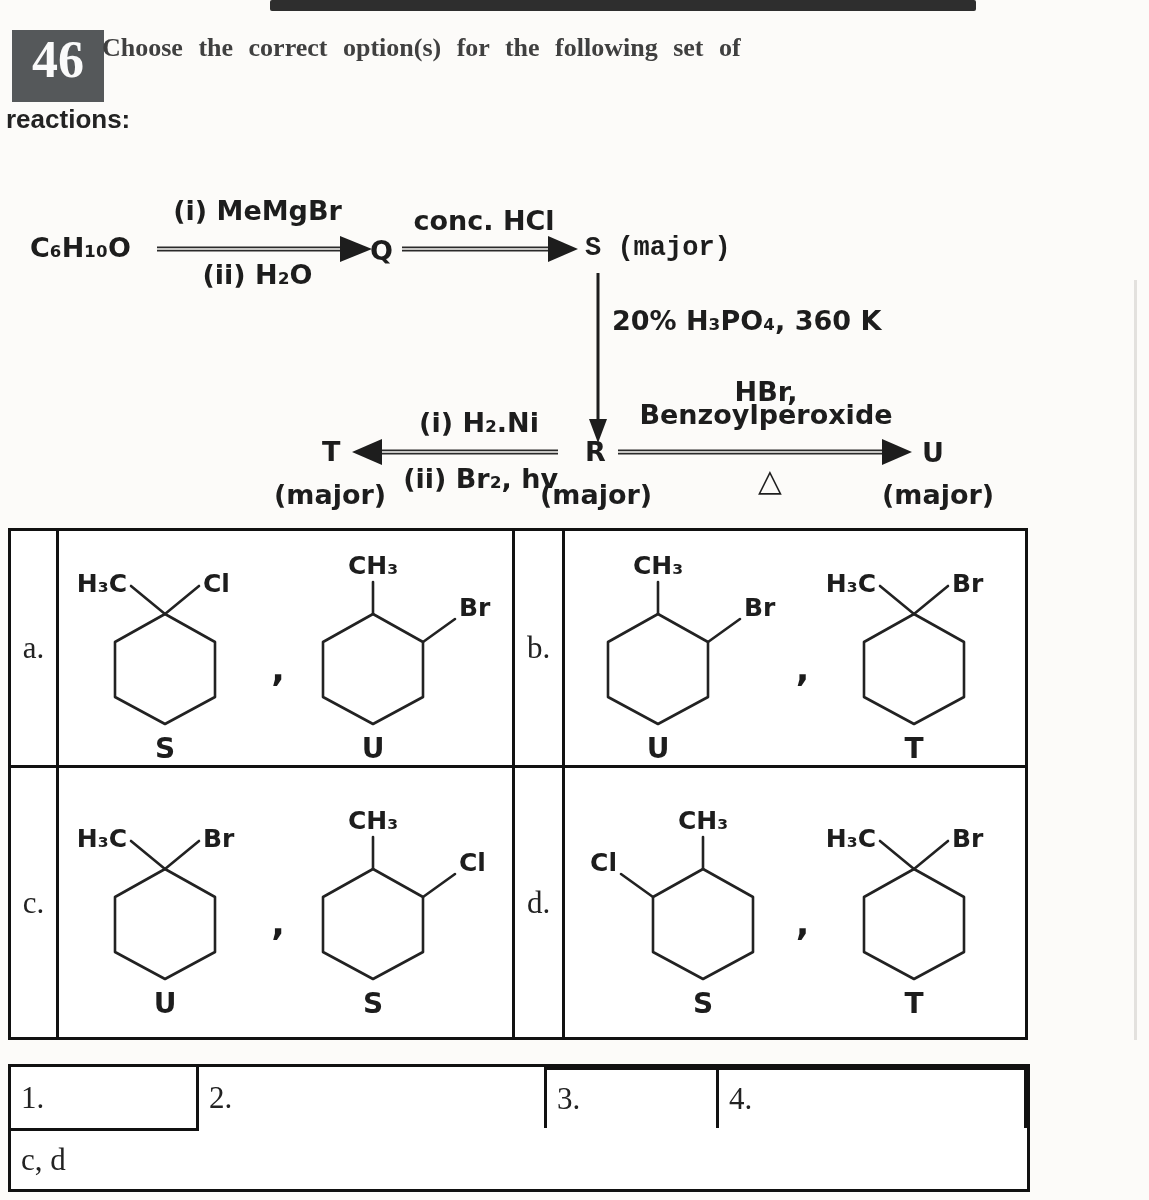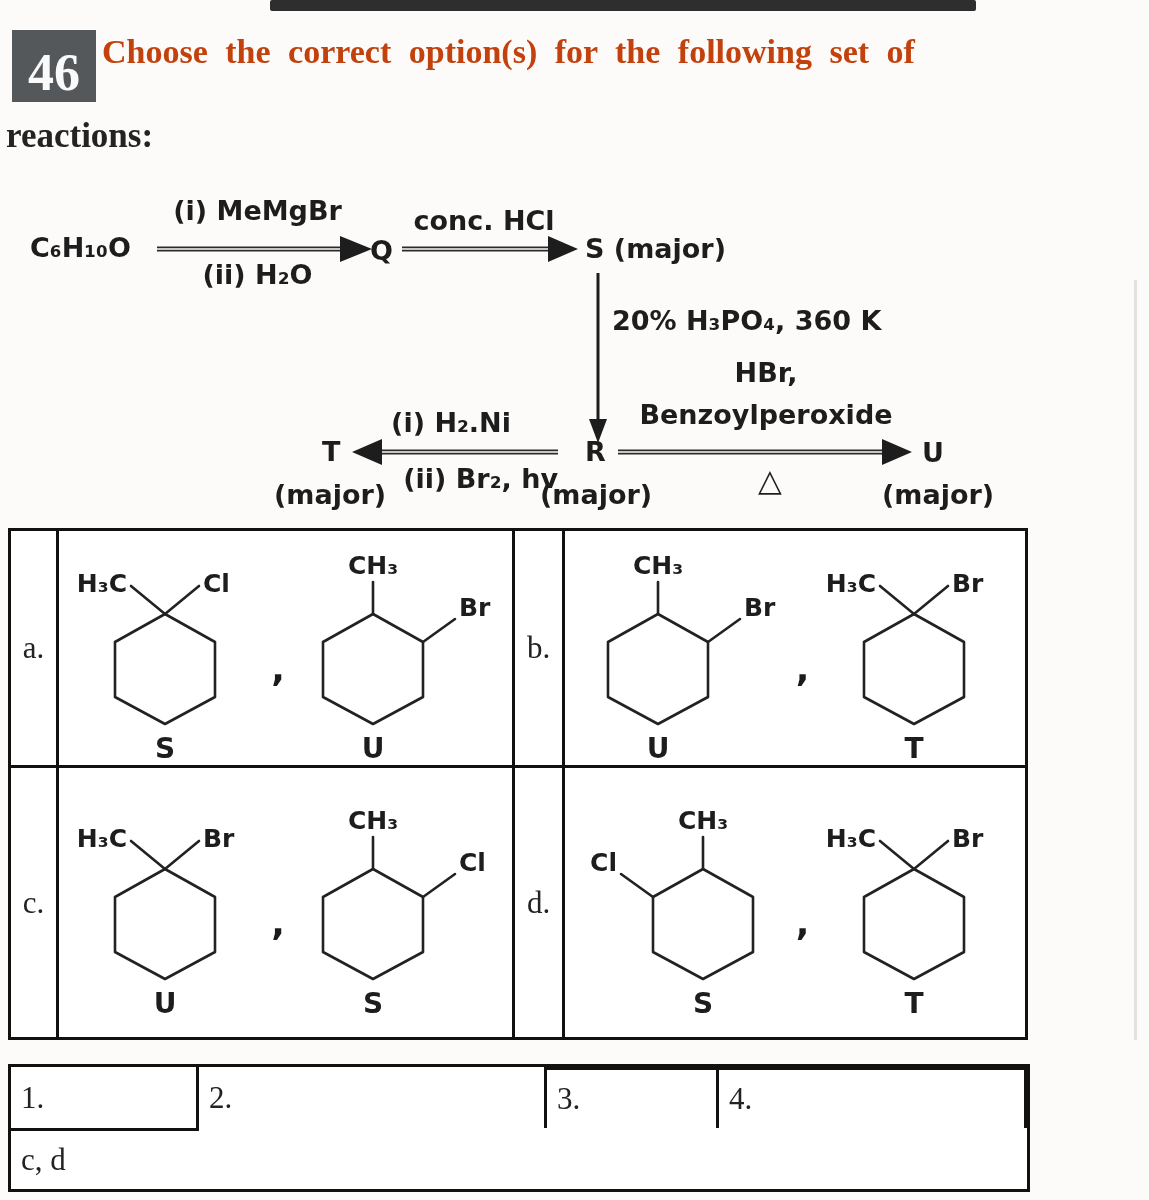--- a/index.html
+++ b/index.html
@@ -5,27 +5,27 @@
   html,body{margin:0;padding:0;}
   body{background:#e9e9e9;}
   #page{position:relative;width:1149px;height:1200px;background:#fcfbf9;overflow:hidden;
         font-family:"DejaVu Sans",sans-serif;color:#1b1b1b;}
   .abs{position:absolute;}
 
   
   #top-bar{left:270px;top:0;width:706px;height:11px;background:#2e2e2e;border-radius:2px;}
 
   
-  #qnum{left:12px;top:30px;width:84px;height:72px;background:#55585a;color:#fafafa;
+  #qnum{left:12px;top:30px;width:92px;height:72px;background:#55585a;color:#fafafa;
         font-family:"Liberation Serif",serif;font-weight:bold;font-size:52px;
-        display:flex;align-items:flex-end;justify-content:center;}
+        display:flex;align-items:flex-start;justify-content:center;}
   #qtext1{left:102px;top:33px;width:945px;font-family:"Liberation Serif",serif;
-          font-size:34px;font-weight:600;color:#c2410c;word-spacing:9px;}
-  #qtext2{left:6px;top:116px;font-family:Liberation Serif, serif;
-          font-size:35px;font-weight:600;color:#232323;}
+          font-size:26px;font-weight:600;color:#404040;word-spacing:9px;}
+  #qtext2{left:6px;top:104px;font-family:Liberation Sans, sans-serif;
+          font-size:26px;font-weight:600;color:#232323;}
 
   
   #scheme{left:0;top:185px;width:1149px;height:340px;}
   .sch{position:absolute;font-weight:bold;font-size:27px;color:#1d1d1d;white-space:nowrap;text-align:right;}
   .ctr{text-align:center;}
   .arrowline{stroke:#2a2a2a;stroke-width:5;}
   .arrowcore{stroke:#fcfbf9;stroke-width:1.6;}
   .arrowhead{fill:#1d1d1d;}
   .thinline{stroke:#1d1d1d;stroke-width:3;}
 
@@ -92,25 +92,25 @@
         <line class="arrowcore" x1="618" y1="267" x2="882" y2="267"></line>
         <polygon class="arrowhead" points="882,254 912,267 882,280"></polygon>
       </g>
     </svg>
 
     <div class="sch" style="left:30px;top:47px;">C₆H₁₀O</div>
     <div class="sch ctr" style="left:150px;top:74px;width:215px;">(ii) H₂O</div>
     <div class="sch ctr" style="left:150px;top:10px;width:215px;">(i) MeMgBr</div>
     <div class="sch" style="left:370px;top:50px;">Q</div>
     <div class="sch ctr" style="left:400px;top:20px;width:168px;">conc. HCl</div>
-    <div class="sch" style="left:585px;top:48px;">S (major)</div>
+    <div class="sch" style="left:585px;top:48px;font-family:Liberation Mono, monospace;">S (major)</div>
     <div class="sch" style="left:612px;top:120px;">20% H₃PO₄, 360 K</div>
-    <div class="sch ctr" style="left:640px;top:172px;width:252px;">HBr,</div>
+    <div class="sch ctr" style="left:640px;top:191px;width:252px;">HBr,</div>
     <div class="sch ctr" style="left:628px;top:214px;width:276px;">Benzoylperoxide</div>
-    <div class="sch ctr" style="left:358px;top:222px;width:186px;">(i) H₂.Ni</div>
+    <div class="sch ctr" style="left:386px;top:222px;width:186px;">(i) H₂.Ni</div>
     <div class="sch ctr" style="left:360px;top:278px;width:198px;text-align:right;">(ii) Br₂, hv</div>
     <div class="sch" style="left:322px;top:251px;">T</div>
     <div class="sch" style="left:274px;top:294px;">(major)</div>
     <div class="sch" style="left:585px;top:251px;">R</div>
     <div class="sch" style="left:540px;top:294px;">(major)</div>
     <div class="sch" style="left:758px;top:277px;font-size:31px;">△</div>
     <div class="sch" style="left:922px;top:252px;">U</div>
     <div class="sch" style="left:882px;top:294px;">(major)</div>
   </div>
 

